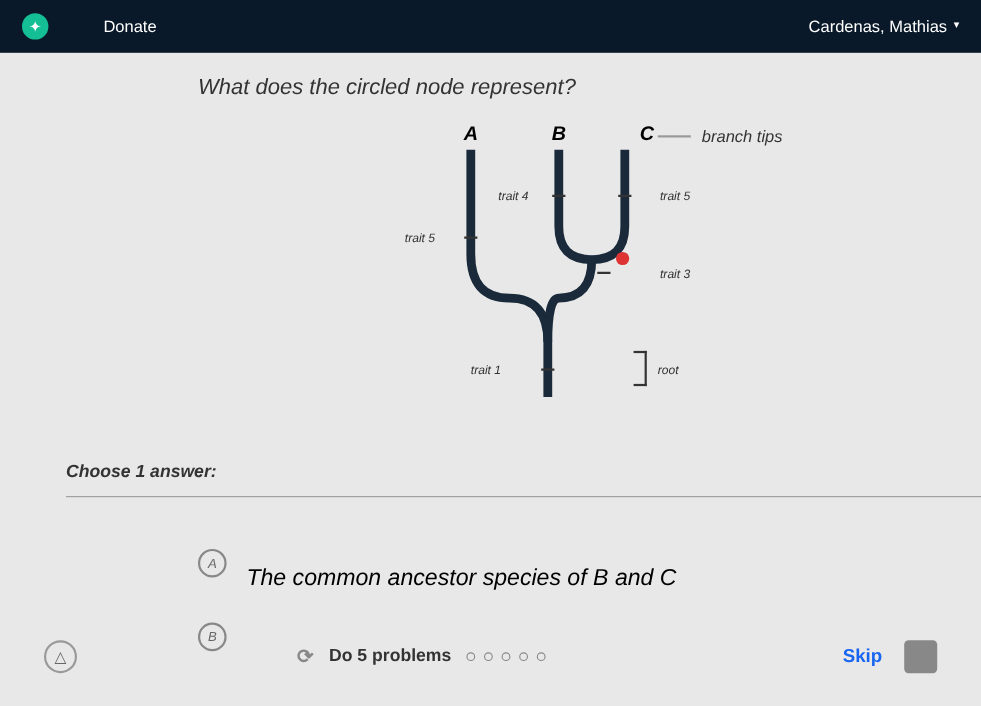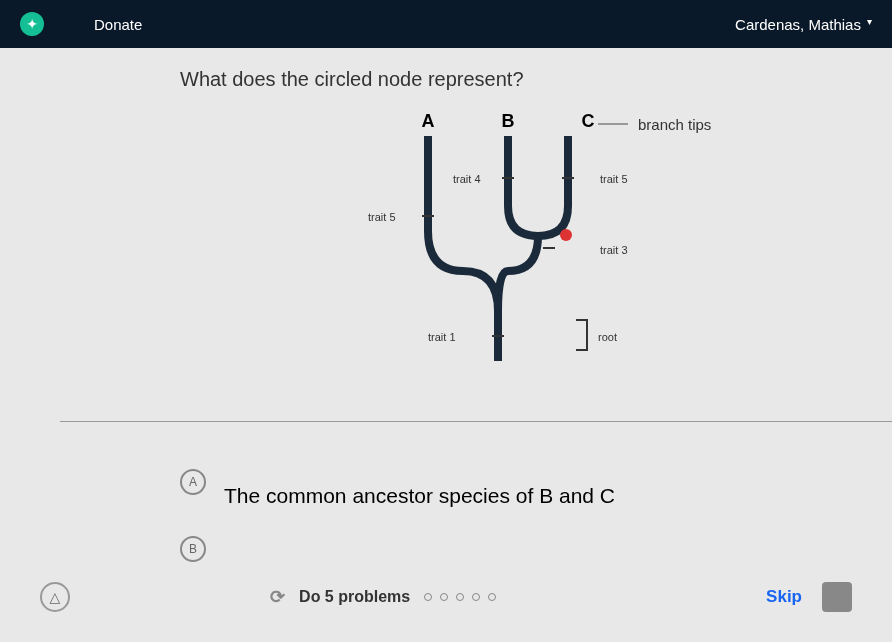--- a/index.html
+++ b/index.html
@@ -35,21 +35,21 @@
       padding: 2px 10px;
       border-radius: 4px;
       font-size: 12px;
       font-weight: 600;
     }
     .external-icon { font-size: 14px; }
     .donate-link { margin-left: 20px; font-size: 15px; }
     .user-name { margin-left: auto; font-size: 15px; display: flex; align-items: flex-start; gap: 6px; }
     .dropdown-icon { font-size: 10px; }
 
-    .content { padding: 20px 56px 0 180px; position: relative; height: 560px; }
+    .content { padding: 20px 56px 0 180px; position: relative; height: 560px; font-style: italic; }
     .question-text { font-size: 20px; color: #333; margin-bottom: 20px; }
 
     .diagram-area {
       position: relative;
       width: 420px;
       height: 280px;
       margin: 0 auto 30px;
     }
     .tip-labels { display: flex; position: absolute; top: 0; left: 120px; gap: 60px; font-weight: 700; font-size: 18px; }
     .tip-label { width: 20px; text-align: center; }
@@ -177,20 +177,21 @@
 
     <div class="trait-label trait-2">trait 5</div>
     <div class="trait-label trait-4">trait 4</div>
     <div class="trait-label trait-5">trait 5</div>
     <div class="trait-label trait-3">trait 3</div>
     <div class="trait-label trait-1">trait 1</div>
     <div class="root-bracket"></div>
     <div class="trait-label root-label">root</div>
   </div>
 
+  <div class="choose-text">Choose 1 answer:</div>
   <hr class="divider">
 
   <div class="answer-list">
     <div class="answer-option">
       <div class="option-circle">A</div>
       <div class="option-text">The common ancestor species of B and C</div>
     </div>
     <div class="answer-option">
       <div class="option-circle">B</div>
     </div>

